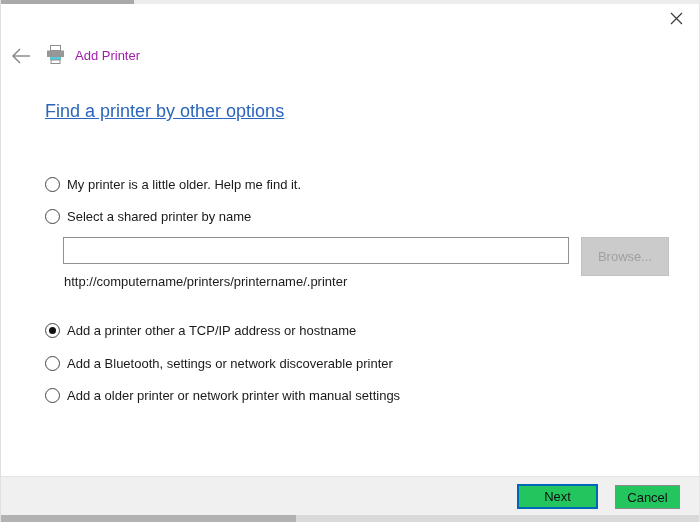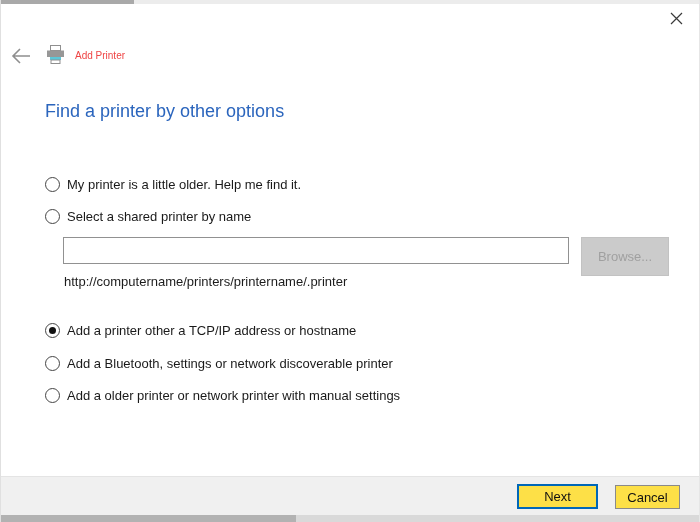--- a/index.html
+++ b/index.html
@@ -16,21 +16,21 @@
   .strip-top-light  { position:absolute; left:133px; top:0; width:567px; height:4px; background:#ececec; }
   .strip-bot-dark   { position:absolute; left:0; top:515px; width:295px; height:7px; background:#b2b2b2; }
   .strip-bot-light  { position:absolute; left:295px; top:515px; width:405px; height:7px; background:#d9d9d9; }
 
   .close-btn { position:absolute; right:12px; top:9px; width:22px; height:22px;
     display:flex; align-items:center; justify-content:center; cursor:pointer; }
 
   .header { position:absolute; left:10px; top:44px; display:flex; align-items:center; }
   .back-arrow { width:20px; height:20px; margin-right:14px; display:flex; align-items:center; }
   .printer-ic { width:21px; height:23px; margin-right:9px; display:flex; align-items:center; }
-  .header-title { font-size:10px; color:#ef4444; }
+  .header-title { font-size:13px; color:#a21caf; }
 
   .page-heading { position:absolute; left:44px; top:101px; font-size:18px; font-weight:400; }
 
   .opt { position:absolute; left:44px; display:flex; align-items:center; font-size:13px; }
   .radio { width:15px; height:15px; border:1px solid #454545; border-radius:50%;
     background:#fff; flex:none; position:relative; margin-right:7px; }
   .radio.checked::after { content:""; position:absolute; left:50%; top:50%;
     width:7px; height:7px; margin:-3.5px 0 0 -3.5px; background:#111; border-radius:50%; }
   .opt-1 { top:177px; }
   .opt-2 { top:209px; }
@@ -43,21 +43,21 @@
     font-family:"Liberation Sans", sans-serif; outline:none; }
   .browse-btn { position:absolute; left:580px; top:237px; width:88px; height:39px;
     background:#cbcbcb; color:#a0a0a0; border:1px solid #c2c2c2; font-size:13px;
     font-family:"Liberation Sans", sans-serif; }
 
   .example { position:absolute; left:63px; top:273px; font-size:13px; line-height:17px; color:#1c1c1c; }
 
   .footer { position:absolute; left:0; top:476px; width:700px; height:39px;
     background:#f0f0f0; border-top:1px solid #e4e4e4; }
   .btn { position:absolute; font-size:13px; font-family:"Liberation Sans", sans-serif;
-    background:#fde047; color:#111; cursor:pointer; }
+    background:#22c55e; color:#111; cursor:pointer; }
   .btn-next { left:516px; top:7px; width:81px; height:25px; border:2px solid #0067b8; }
   .btn-cancel { left:614px; top:8px; width:65px; height:24px; border:1px solid #8a8a8a; }
 </style>
 </head>
 <body>
 
 <div class="frame">
 
   <div class="strip-top-dark"></div>
   <div class="strip-top-light"></div>
@@ -80,21 +80,21 @@
       <svg width="21" height="23" viewBox="0 0 21 23">
         <rect x="5.5" y="1.5" width="10" height="5" fill="#ffffff" stroke="#8f8f8f"></rect>
         <rect x="2" y="6.5" width="17" height="6.5" fill="#979797"></rect>
         <rect x="5" y="13" width="11" height="3" fill="#5cc7d8"></rect>
         <rect x="6" y="16" width="9" height="3.5" fill="#ffffff" stroke="#8f8f8f"></rect>
       </svg>
     </span>
     <span class="header-title">Add Printer</span>
   </div>
 
-  <div class="page-heading" style="color:#2b65bd;">Find a printer by other options</div>
+  <div class="page-heading" style="color:#2b65bd;text-decoration:underline;">Find a printer by other options</div>
 
   <div class="opt opt-1">
     <span class="radio"></span>
     <span>My printer is a little older. Help me find it.</span>
   </div>
 
   <div class="opt opt-2">
     <span class="radio"></span>
     <span>Select a shared printer by name</span>
   </div>

